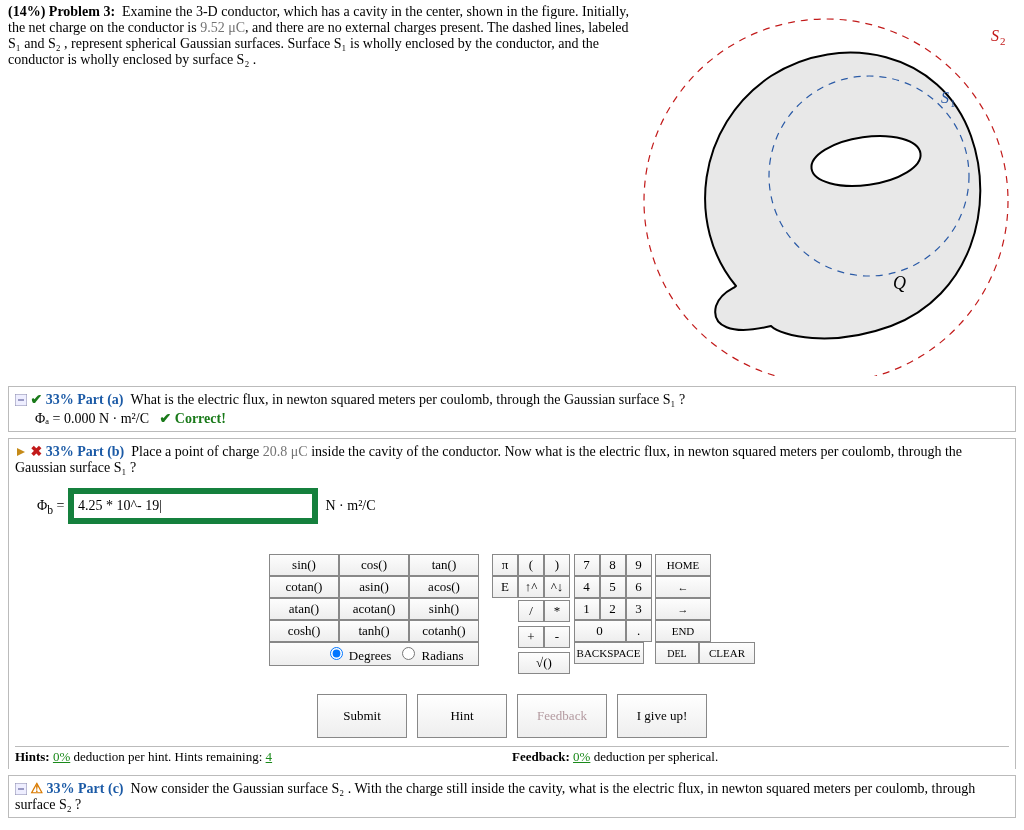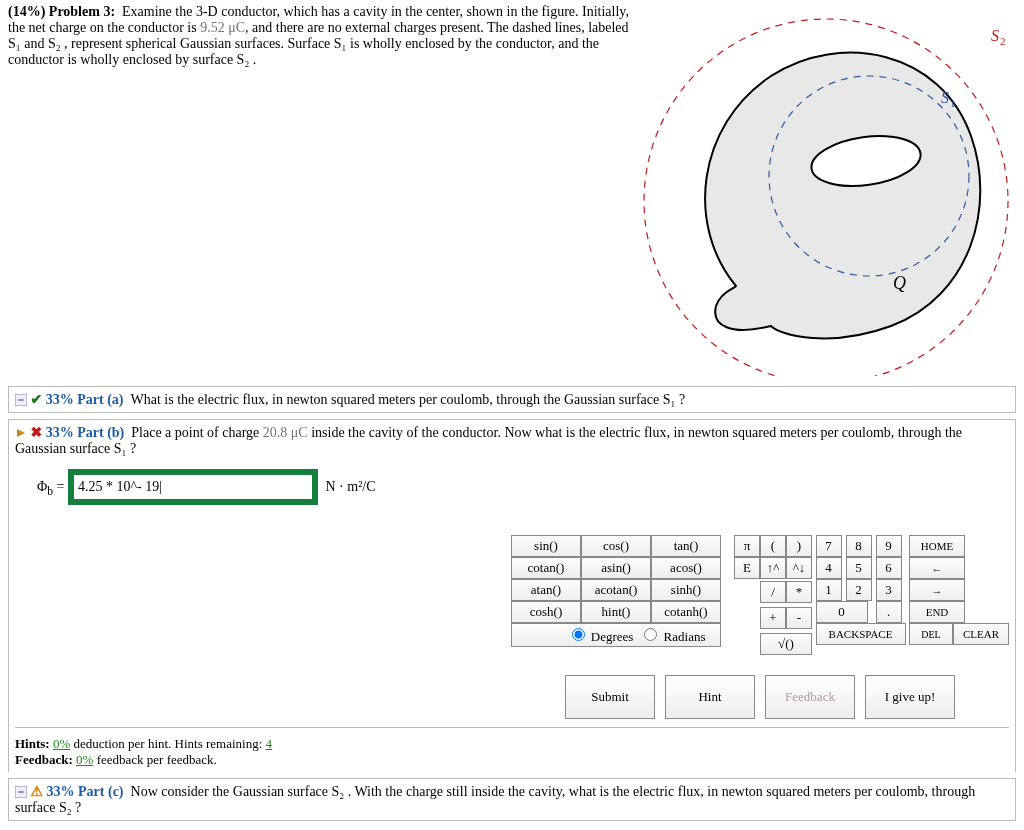--- a/index.html
+++ b/index.html
@@ -50,24 +50,24 @@
   .back-key { width: 78px; font-size: 11px; }
   .del-key { width: 32px; font-size: 10px; }
   .clear-key { width: 56px; font-size: 11px; }
   .radio-row { font-size: 13px; padding-left: 40px; }
   .btn { 
     border: 1px solid #888; background: linear-gradient(#fff,#eee);
     padding: 13px 0; width: 88px; text-align: center; font-family: inherit; font-size: 13px; cursor: pointer;
     display:inline-block;
   }
   .btn.disabled { color: #b39aa0; }
-  .hints-line { border-top: 1px solid #bbb; padding-top:8px; margin-top:8px; font-size:13px;flex-direction:column; }
+  .hints-line { border-top: 1px solid #bbb; padding-top:2px; margin-top:8px; font-size:13px; }
   table.keypad { border-collapse: separate; border-spacing: 0; }
   table.keypad td { padding: 0; }
-  .center-block { display:flex; justify-content:flex-end; margin-top:30px; }
+  .center-block { display:flex; justify-content:center; margin-top:30px; }
   .kbd-group { display: inline-block; vertical-align: top; }
   .kbd-gap { display:inline-block; width:6px; }
 </style>
 </head>
 <body>
 
 <div class="top-row">
   <div class="prob-text">
     <b>(14%) Problem 3:</b>
     &nbsp;<span>Examine the 3-D conductor, which has a cavity in the center, shown in the figure. Initially, the net charge on the conductor is </span><span class="red">9.52 μC</span><span>, and there are no external charges present. The dashed lines, labeled S₁ and S₂ , represent spherical Gaussian surfaces. Surface S₁ is wholly enclosed by the conductor, and the conductor is wholly enclosed by surface S₂ .</span>
@@ -103,20 +103,24 @@
     <span class="small-icon">
       <svg width="12" height="12">
           <rect x="0" y="0" width="12" height="12" fill="#eef" stroke="#88a"></rect>
           <line x1="3" y1="6" x2="9" y2="6" stroke="#448"></line>
         </svg>
     </span>
     <span class="green">✔</span>
     <span class="blue">33% Part (a)</span>
     &nbsp;<span>What is the electric flux, in newton squared meters per coulomb, through the Gaussian surface S₁ ?</span>
   </div>
+  <div style="margin-left:20px; margin-top:2px;">
+    <span>Φₐ = 0.000 N · m²/C</span>
+    &nbsp;&nbsp;<span class="green">✔ Correct!</span>
+  </div>
 </div>
 
 <div class="part-block" style="border-bottom:none;">
   <div>
     <span class="small-icon">
       <svg width="12" height="12">
           <polygon points="2,2 10,6 2,10" fill="#c58a18"></polygon>
         </svg>
     </span>
     <span style="color:#c21a1a; font-weight:bold;">✖</span>
@@ -145,21 +149,21 @@
             <td><div class="func-key">asin()</div></td>
             <td><div class="func-key">acos()</div></td>
           </tr>
           <tr>
             <td><div class="func-key">atan()</div></td>
             <td><div class="func-key">acotan()</div></td>
             <td><div class="func-key">sinh()</div></td>
           </tr>
           <tr>
             <td><div class="func-key">cosh()</div></td>
-            <td><div class="func-key">hint()</div></td>
+            <td><div class="func-key">tanh()</div></td>
             <td><div class="func-key">cotanh()</div></td>
           </tr>
           <tr>
             <td colspan="3">
               <div class="radio-row" style="border:1px solid #888; height:22px; display:flex; align-items:center; justify-content:center; gap:6px; background:linear-gradient(#fdfdfd,#eee);">
                 <label><input type="radio" checked="" style=""> <span>Degrees</span></label>
                 <label><input type="radio" style=""> <span>Radians</span></label>
               </div>
             </td>
           </tr>
@@ -215,21 +219,21 @@
           <tr>
             <td><div class="num-key">1</div></td>
             <td><div class="num-key">2</div></td>
             <td><div class="num-key">3</div></td>
           </tr>
           <tr>
             <td colspan="2"><div class="num-key" style="width:52px">0</div></td>
             <td><div class="num-key">.</div></td>
           </tr>
           <tr>
-            <td colspan="3"><div class="back-key func-key" style="width:90px">BACKSPACE</div></td>
+            <td colspan="3"><div class="back-key func-key" style="width:70px">BACKSPACE</div></td>
           </tr>
         </tbody>
           </table>
       </div>
       
       <div class="kbd-group">
         <table class="keypad">
           <tbody>
               <tr>
                 <td><div class="home-key func-key">HOME</div></td>
@@ -263,21 +267,21 @@
         <div class="btn">I give up!</div>
       </div>
     </div>
   </div>
 
   <div class="hints-line" style="display:flex;">
     <div style="flex:1">
       <b><span>Hints: </span></b><span class="underline-green">0%</span><span> deduction per hint. Hints remaining: </span><span class="underline-green">4</span>
     </div>
     <div style="flex:1">
-      <b><span>Feedback: </span></b><span class="underline-green">0%</span><span> feedback per feedback.</span>
+      <b><span>Feedback: </span></b><span class="underline-green">0%</span><span> deduction per spherical.</span>
     </div>
   </div>
 </div>
 
 <div class="part-block">
   <span class="small-icon">
     <svg width="12" height="12">
         <rect x="0" y="0" width="12" height="12" fill="#eef" stroke="#88a"></rect>
         <line x1="3" y1="6" x2="9" y2="6" stroke="#448"></line>
       </svg>

